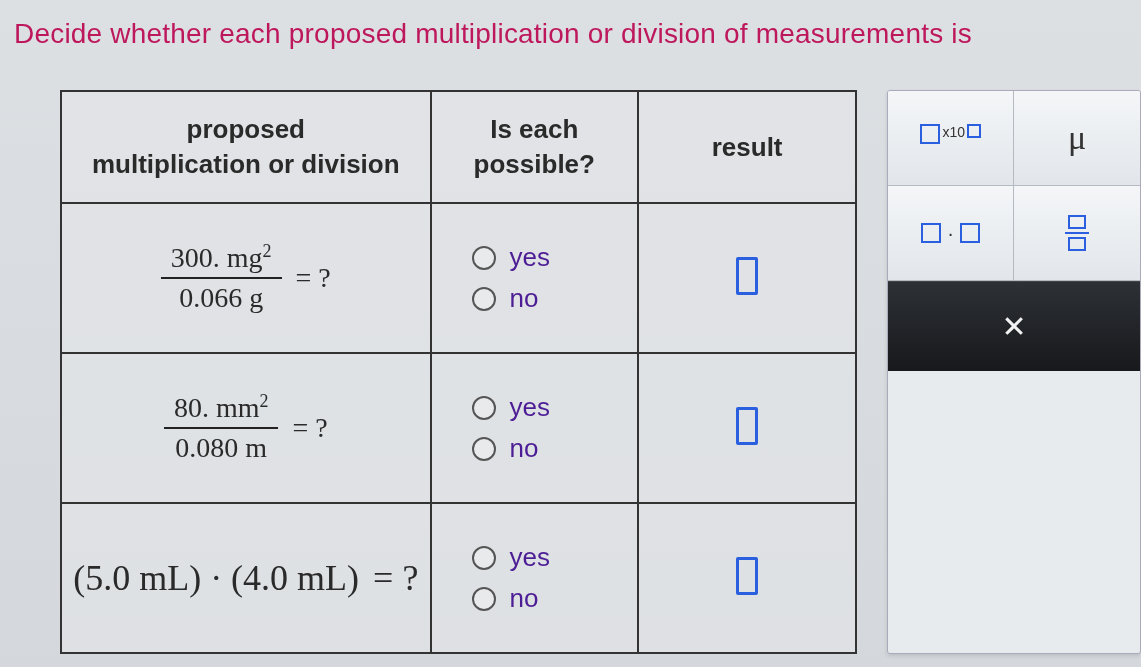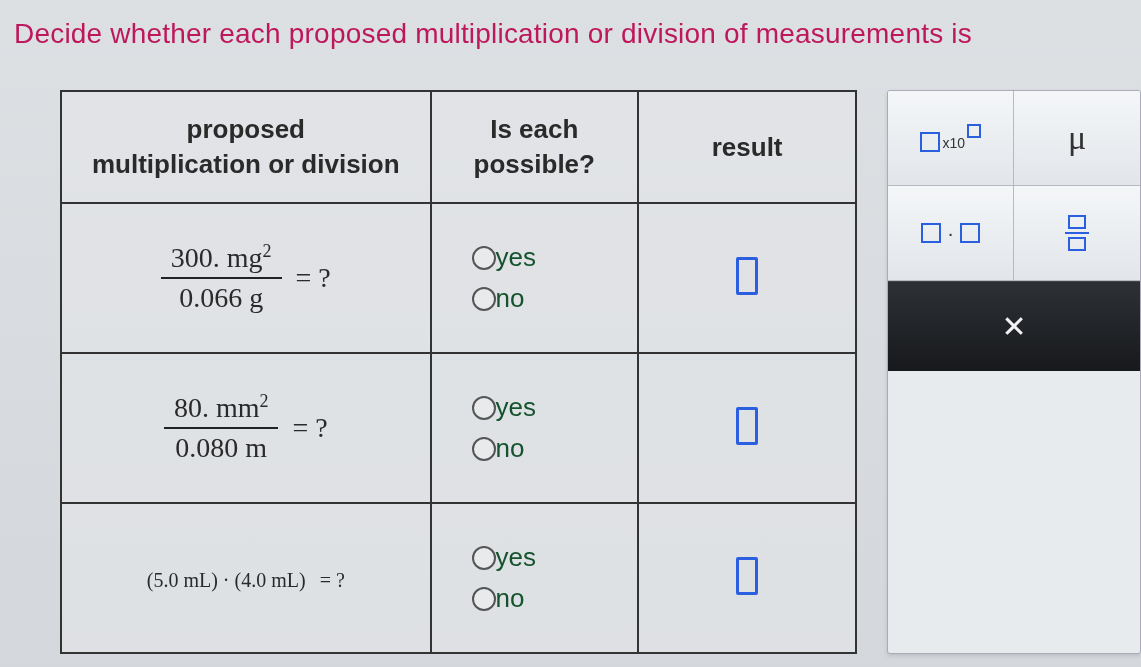--- a/index.html
+++ b/index.html
@@ -41,23 +41,23 @@
     .col-proposed { width: 380px; }
     .col-possible { width: 210px; }
     .col-result   { width: 225px; }
     td.expr-cell {
       height: 150px;
       font-size: 28px;
       font-family: 'Times New Roman', Times, serif;
     }
     td.possible-cell { text-align:left; padding-left: 40px; }
     .radio-row {
-      display:flex; align-items:center; 
+      display:flex; align-items:center; gap:14px;
       font-size:26px; font-family: Arial, sans-serif;
-      color:#14532d; margin:10px 0;
+      color:#4c1d95; margin:10px 0;
     }
     .radio-btn{
       width:24px; height:24px; border:2px solid #555; border-radius:50%;
       background:#e8eaec;
     }
     .result-box{
       display:inline-block; width:22px; height:38px;
       border:3px solid #2a5fe0; border-radius:2px;
       background:transparent;
     }
@@ -92,21 +92,21 @@
     .pal-cell:nth-child(2n){ border-right:none; }
     .pal-x{
       grid-column:1 / span 2;
       height:90px;
       display:flex; align-items:center; justify-content:center;
       background:linear-gradient(#2d3035,#17191c);
       color:#f2f2f2; font-size:30px;
       border-top:1px solid #444;
     }
     .mini-box{ display:inline-block; width:20px; height:20px; border:2px solid #2a5fe0;}
-    .sci-sym{ display:inline-flex; align-items:flex-end; font-family:Arial,sans-serif; font-size:16px; gap:1px;}
+    .sci-sym{ display:inline-flex; align-items:flex-start; font-family:Arial,sans-serif; font-size:16px; gap:1px;}
     .sci-sym .x10{ font-size:14px; margin:0 1px 1px 1px;}
     .sci-sym .exp{ width:14px; height:14px; border:2px solid #2a5fe0; margin-bottom:14px;}
     .dot-sym{ display:inline-flex; align-items:center; gap:6px; font-size:20px;}
     .frac-sym{ display:inline-flex; flex-direction:column; align-items:center; gap:3px;}
     .frac-sym .mini-box{ width:18px; height:14px;}
     .frac-sym .mini-bar{ width:24px; height:2px; background:#2a5fe0;}
     .mu{ font-family:'Times New Roman',serif; font-size:34px;}
   </style>
 </head>
 <body>
@@ -181,21 +181,21 @@
             <span>no</span>
           </div>
         </td>
         <td>
           <span class="result-box"></span>
         </td>
       </tr>
 
       <tr>
         <td class="expr-cell">
-          <span class="frac-wrap" style="font-size:20px;">
+          <span class="frac-wrap" style="font-size:36px;">
             <span>(<span>5.0 mL</span>) · (<span>4.0 mL</span>)</span>
             <span>= ?</span>
           </span>
         </td>
         <td class="possible-cell">
           <div class="radio-row">
             <span class="radio-btn"></span>
             <span>yes</span>
           </div>
           <div class="radio-row">

